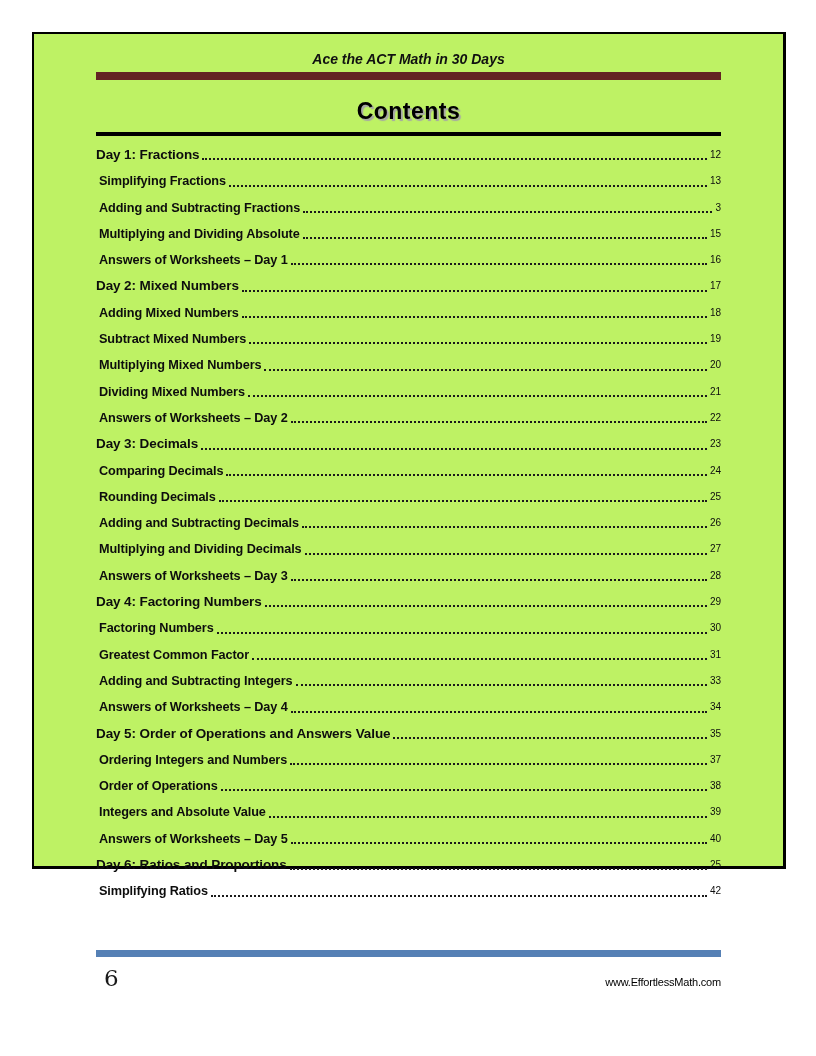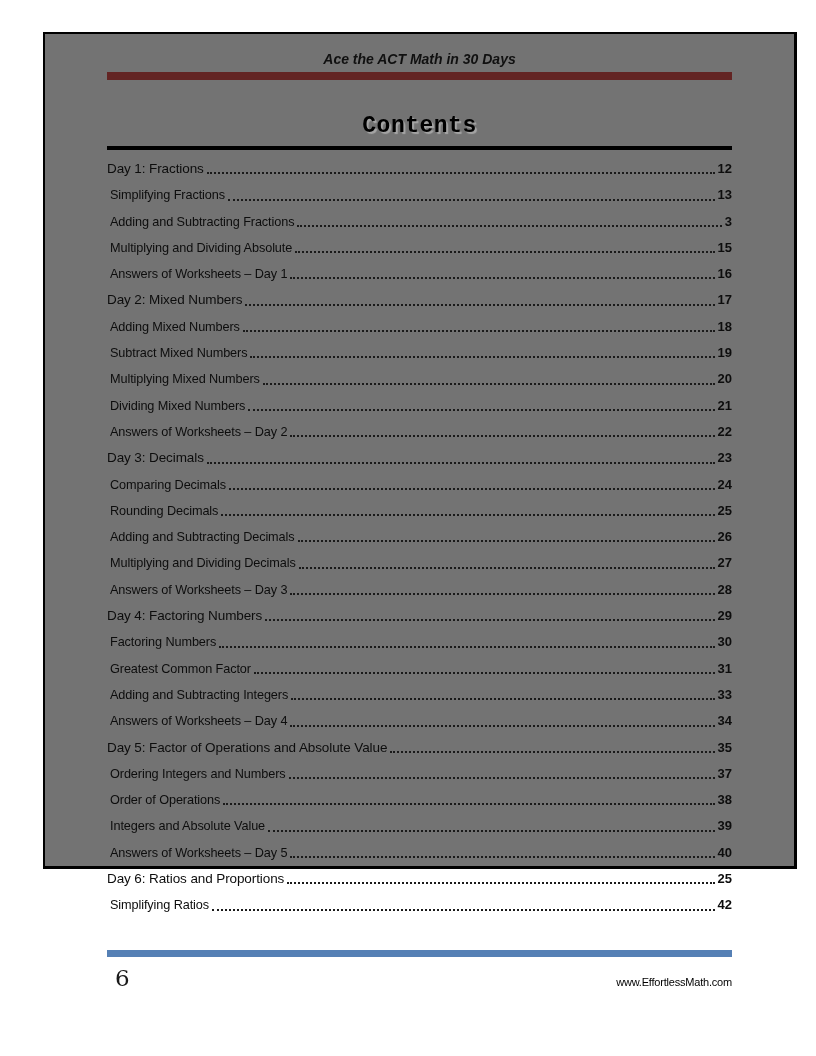--- a/index.html
+++ b/index.html
@@ -12,29 +12,29 @@
   }
   .sheet {
     position: relative;
     width: 816px;
     height: 1056px;
     background: #ffffff;
     overflow: hidden;
   }
   .page-border {
     position: absolute;
-    left: 43px;
+    left: 32px;
     top: 32px;
     width: 754px;
     height: 837px;
     box-sizing: border-box;
     border: 2px solid #000000;
     border-right-width: 3px;
     border-bottom-width: 3px;
-    background: #737373;
+    background: #bef264;
   }
   .content {
     position: absolute;
     left: 62px;
     right: 62px;
     top: 0;
   }
   .running-head {
     margin-top: 17px;
     text-align: center;
@@ -43,23 +43,23 @@
     font-style: italic;
     color: #101010;
     letter-spacing: 0px;
   }
   .maroon-bar {
     margin-top: 5px;
     height: 8px;
     background: #632423;
   }
   .contents-title {
-    margin: 33px 0 0 0;
+    margin: 18px 0 0 0;
     text-align: center;
-    font-family: Liberation Mono, monospace;
+    font-family: Liberation Sans, sans-serif;
     font-weight: bold;
     font-size: 23px;
     color: #000000;
     text-shadow: 2px 2px 1px #a6a6a6;
     letter-spacing: 0.5px;
   }
   .black-rule {
     margin-top: 7px;
     height: 4px;
     background: #000000;
@@ -67,37 +67,37 @@
   .toc {
     margin-top: 6px;
   }
   .toc-row {
     display: flex;
     height: 26.3px;
     line-height: 26.3px;
     color: #0d0d0d;
   }
   .toc-label {
-    font-weight: normal;
+    font-weight: bold;
     font-size: 13px;
     letter-spacing: -0.1px;
     white-space: nowrap;
   }
   .toc-row.level-1 .toc-label { font-size: 13.5px; }
   .toc-row.level-2 .toc-label { margin-left: 3px; font-size: 12.7px; }
   .toc-leader {
     flex: 1;
     align-self: flex-end;
     margin: 0 3px 8px 3px;
     border-bottom: 2px dotted #1a1a1a;
     height: 0;
   }
   .toc-page {
-    font-weight: bold;
-    font-size: 13px;
+    font-weight: normal;
+    font-size: 10px;
     white-space: nowrap;
   }
   .footer {
     position: absolute;
     left: 62px;
     right: 62px;
     top: 916px;
   }
   .blue-bar {
     height: 7px;
@@ -243,21 +243,21 @@
             <span class="toc-label">Adding and Subtracting Integers</span>
             <span class="toc-leader"></span>
             <span class="toc-page">33</span>
           </div>
           <div class="toc-row level-2">
             <span class="toc-label">Answers of Worksheets – Day 4</span>
             <span class="toc-leader"></span>
             <span class="toc-page">34</span>
           </div>
           <div class="toc-row level-1">
-            <span class="toc-label">Day 5:  Factor of Operations and Absolute Value</span>
+            <span class="toc-label">Day 5:  Order of Operations and Answers Value</span>
             <span class="toc-leader"></span>
             <span class="toc-page">35</span>
           </div>
           <div class="toc-row level-2">
             <span class="toc-label">Ordering Integers and Numbers</span>
             <span class="toc-leader"></span>
             <span class="toc-page">37</span>
           </div>
           <div class="toc-row level-2">
             <span class="toc-label">Order of Operations</span>

